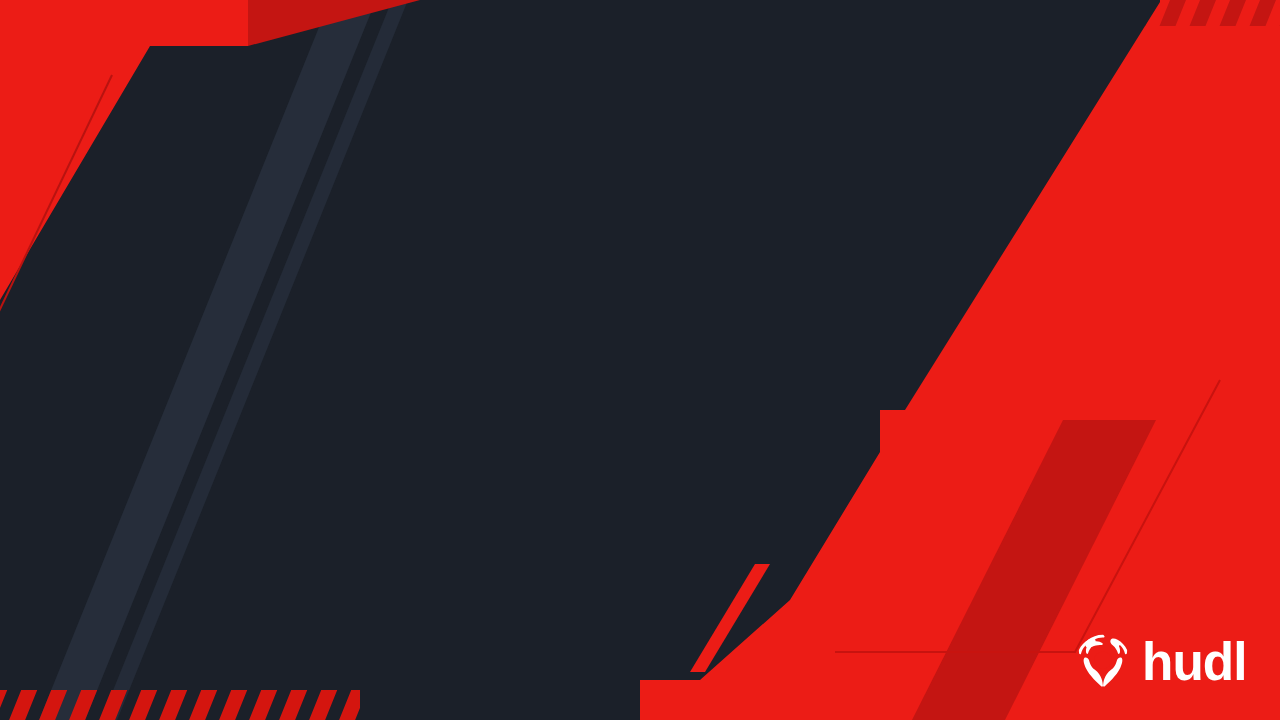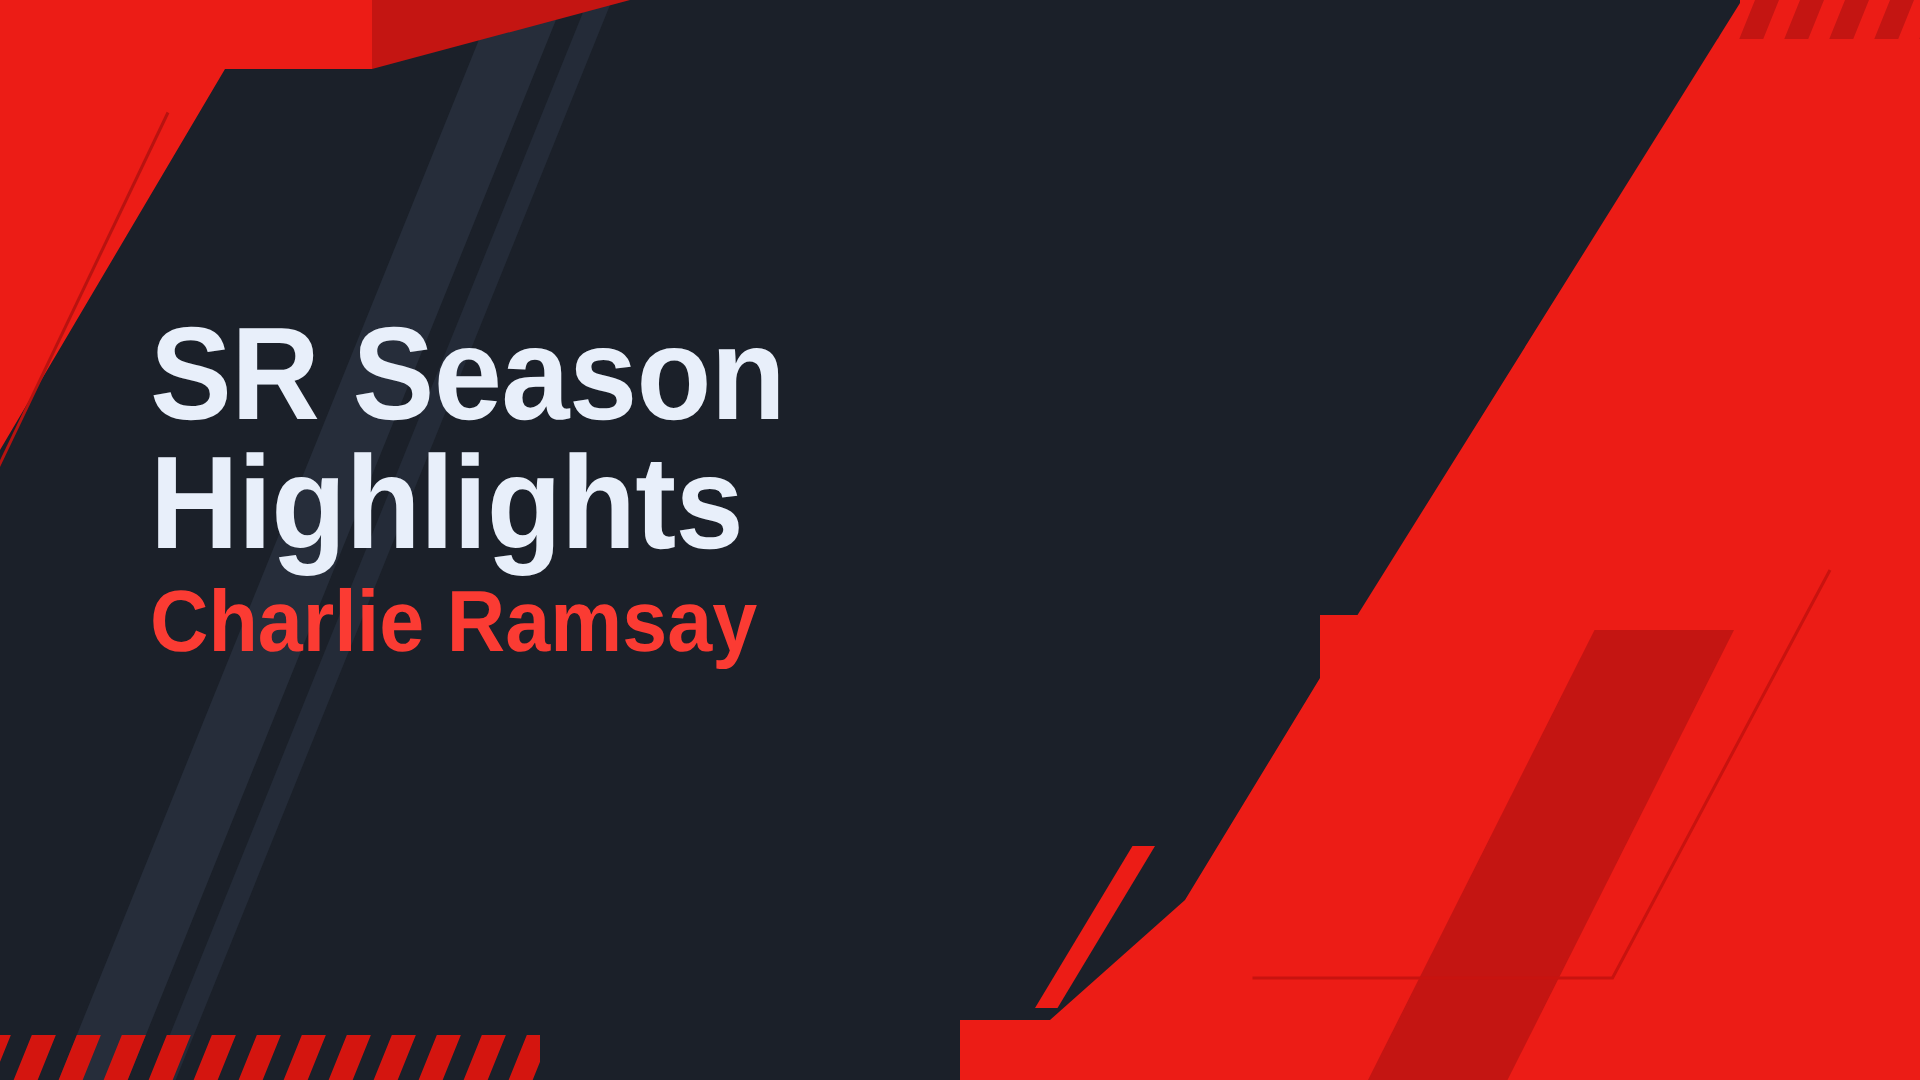--- a/index.html
+++ b/index.html
@@ -139,20 +139,34 @@
     <defs>
       <clipPath id="botBandClip">
         <rect x="0" y="690" width="360" height="30"></rect>
       </clipPath>
     </defs>
     <g clip-path="url(#botBandClip)">
       <rect x="-40" y="670" width="440" height="70" fill="url(#hashRed)"></rect>
     </g>
   </svg>
 
-  <div id="text-block">
-    <span id="title-line-1">SR Season</span>
-    <span id="title-line-2">Highlights</span>
-    <span id="subtitle">Charlie Ramsay</span>
+
+  <div id="hudl-logo">
+    <svg width="58" height="58" viewBox="0 0 64 64">
+      <path fill="#ffffff" d="M32 3c-6.6 0-12.4 2.3-16.2 5.4-2.9 2.4-4.2 5.2-2.9 7.2 1.2 1.9 4.2 2 7.1.7
+           3.2-1.5 6.9-2.3 10.6-1.9 1.1.1 1.6-1.2.8-1.9C29.4 10.6 26 9.9 23 10.3c-1.2.2-1.6-1.2-.6-1.8
+           3-1.8 6.6-2.7 10.3-2.5 1.1.1 1.4-1.3.5-1.8C32.8 3.7 32.4 3 32 3z"></path>
+      <path fill="#ffffff" d="M58.6 19.9c-2.2-5.2-6.3-9.2-10.5-11.4-3.2-1.7-6.3-2-7.6 0-1.2 1.9.2 4.5 2.5 6.5
+           2.5 2.2 4.5 5.1 5.5 8.4.3 1.1 1.7 1 2-.1.6-2.4.3-5.1-.8-7.3-.5-1 .7-1.9 1.5-1.1
+           2.5 2.5 4.3 5.6 5.1 9 .3 1.1 1.7 1 2-.1.2-1.1.4-2.6.3-3.9z"></path>
+      <path fill="#ffffff" d="M51.9 28.2c-1.8-.6-3.5.6-4.4 2.6-1 2.4-1 6.6-6.6 10.9-7.7 5.9-8.6 13.8-8.8 17.5
+           0 .9 1 1.4 1.7.8 3.7-3.2 13.3-12 17.2-20.3 2.3-5 3.5-10.2.9-11.5z"></path>
+      <path fill="#ffffff" d="M12.1 28.2c1.8-.6 3.5.6 4.4 2.6 1 2.4 1 6.6 6.6 10.9 7.7 5.9 8.6 13.8 8.8 17.5
+           0 .9-1 1.4-1.7.8-3.7-3.2-13.3-12-17.2-20.3-2.3-5-3.5-10.2-.9-11.5z"></path>
+      <path fill="#ffffff" d="M5.4 19.9c2.2-5.2 6.3-9.2 10.5-11.4 3.2-1.7 6.3-2 7.6 0 1.2 1.9-.2 4.5-2.5 6.5
+           -2.5 2.2-4.5 5.1-5.5 8.4-.3 1.1-1.7 1-2-.1-.6-2.4-.3-5.1.8-7.3.5-1-.7-1.9-1.5-1.1
+           -2.5 2.5-4.3 5.6-5.1 9-.3 1.1-1.7 1-2-.1-.2-1.1-.4-2.6-.3-3.9z"></path>
+      <circle cx="32" cy="31" r="9.5" fill="#ec1c16"></circle>
+    </svg>
+    <span id="hudl-wordmark">hudl</span>
   </div>
-
 
 </div>
 
 </body></html>

